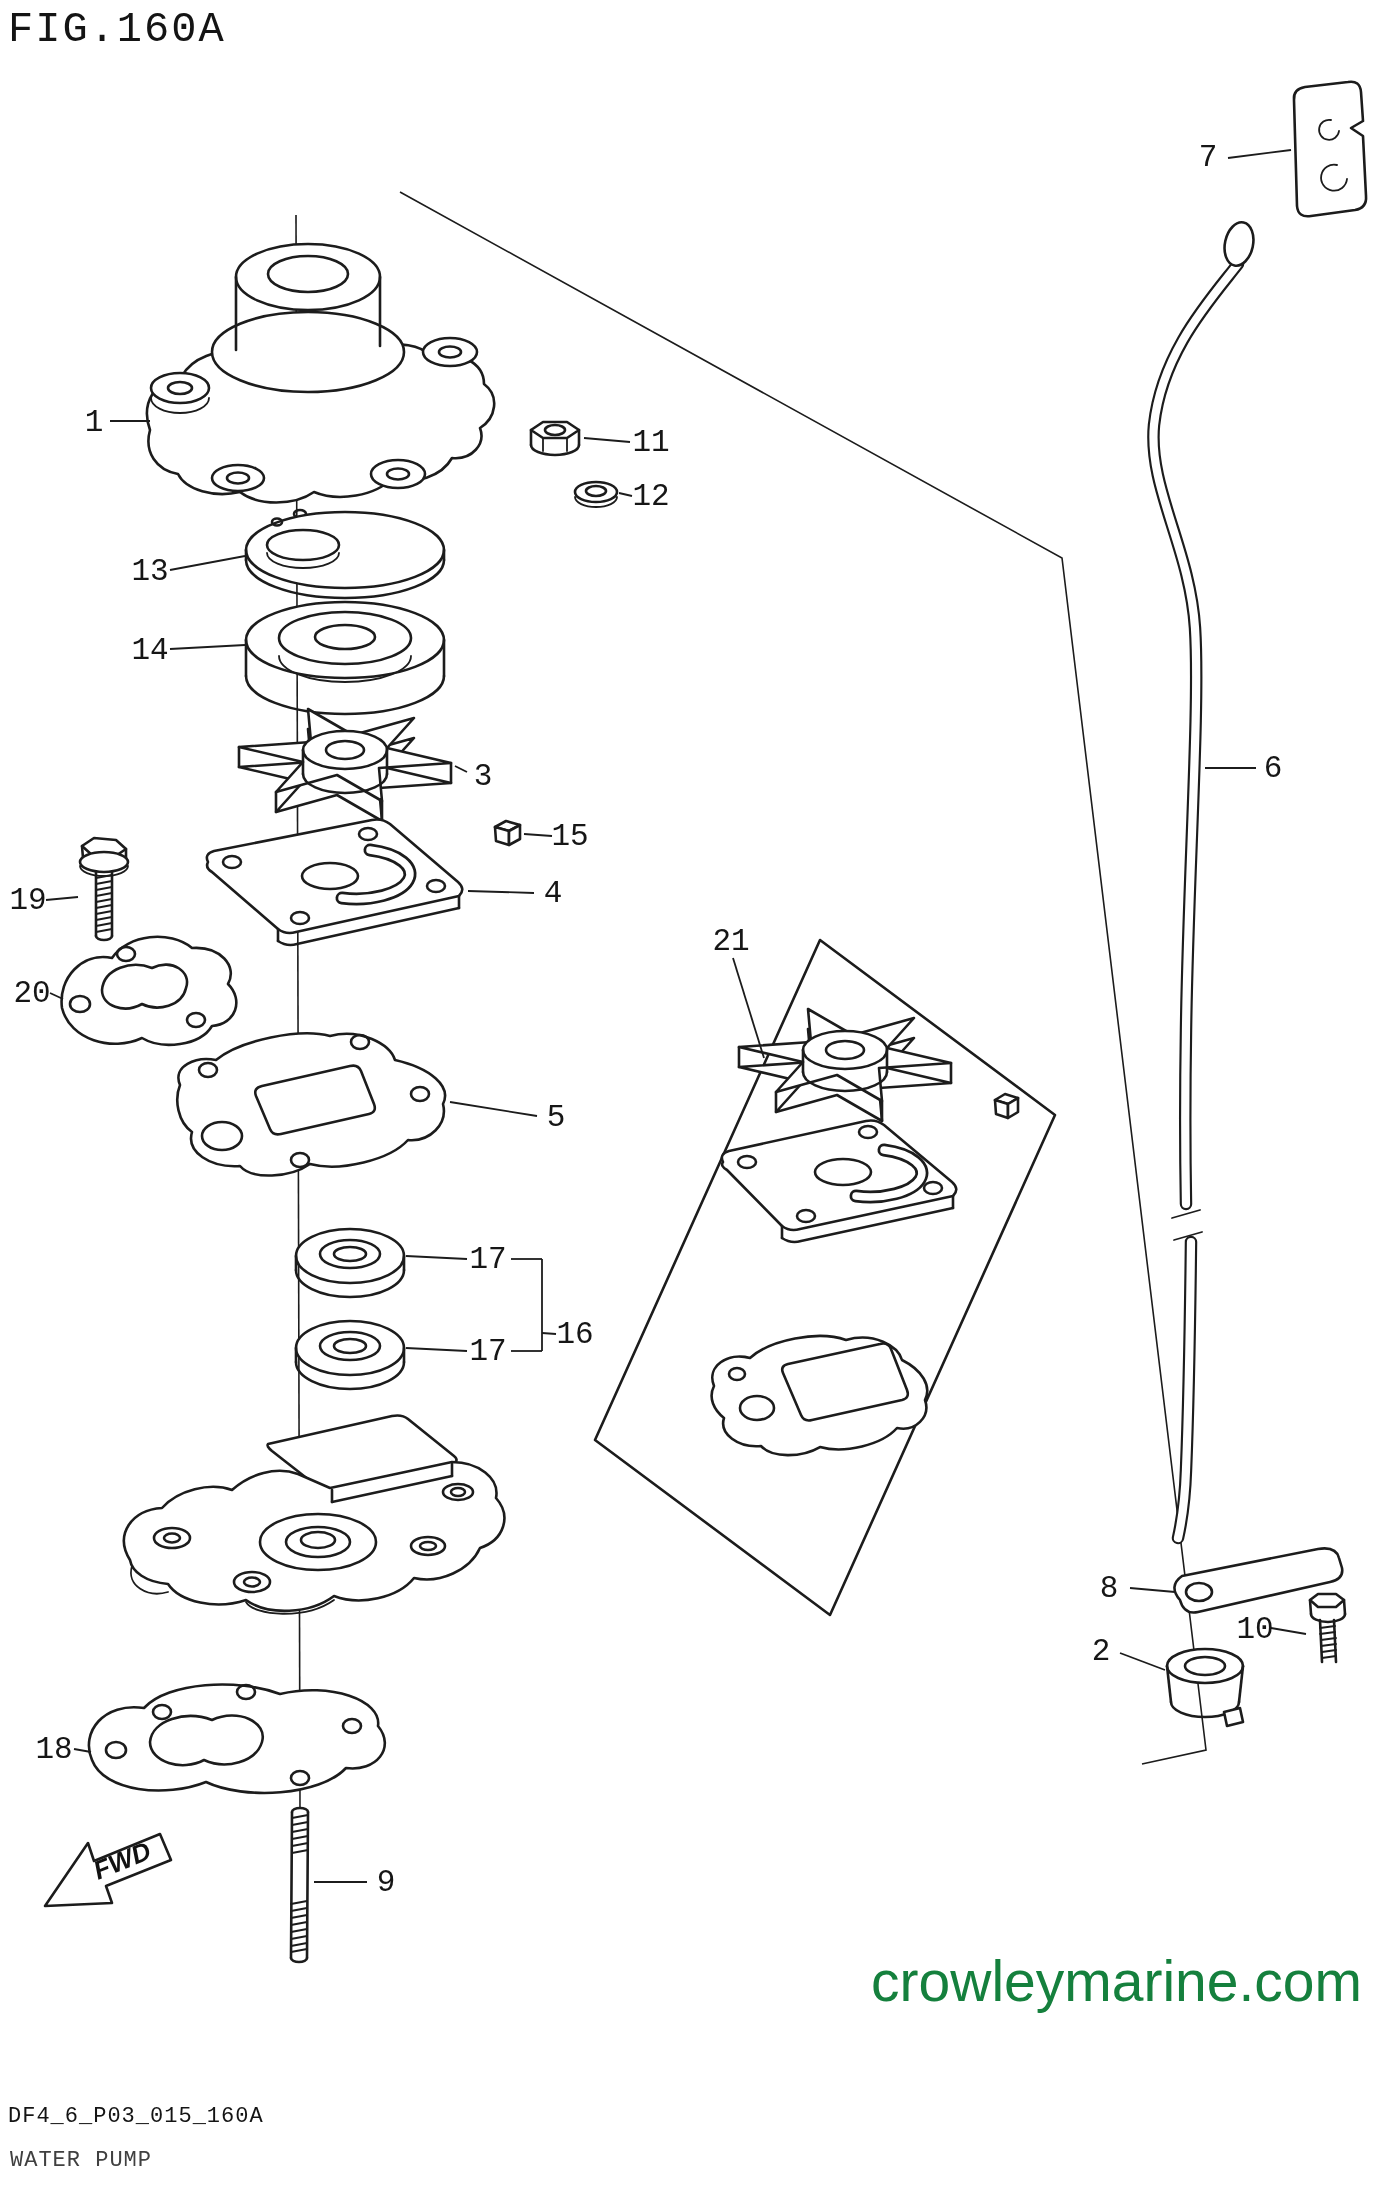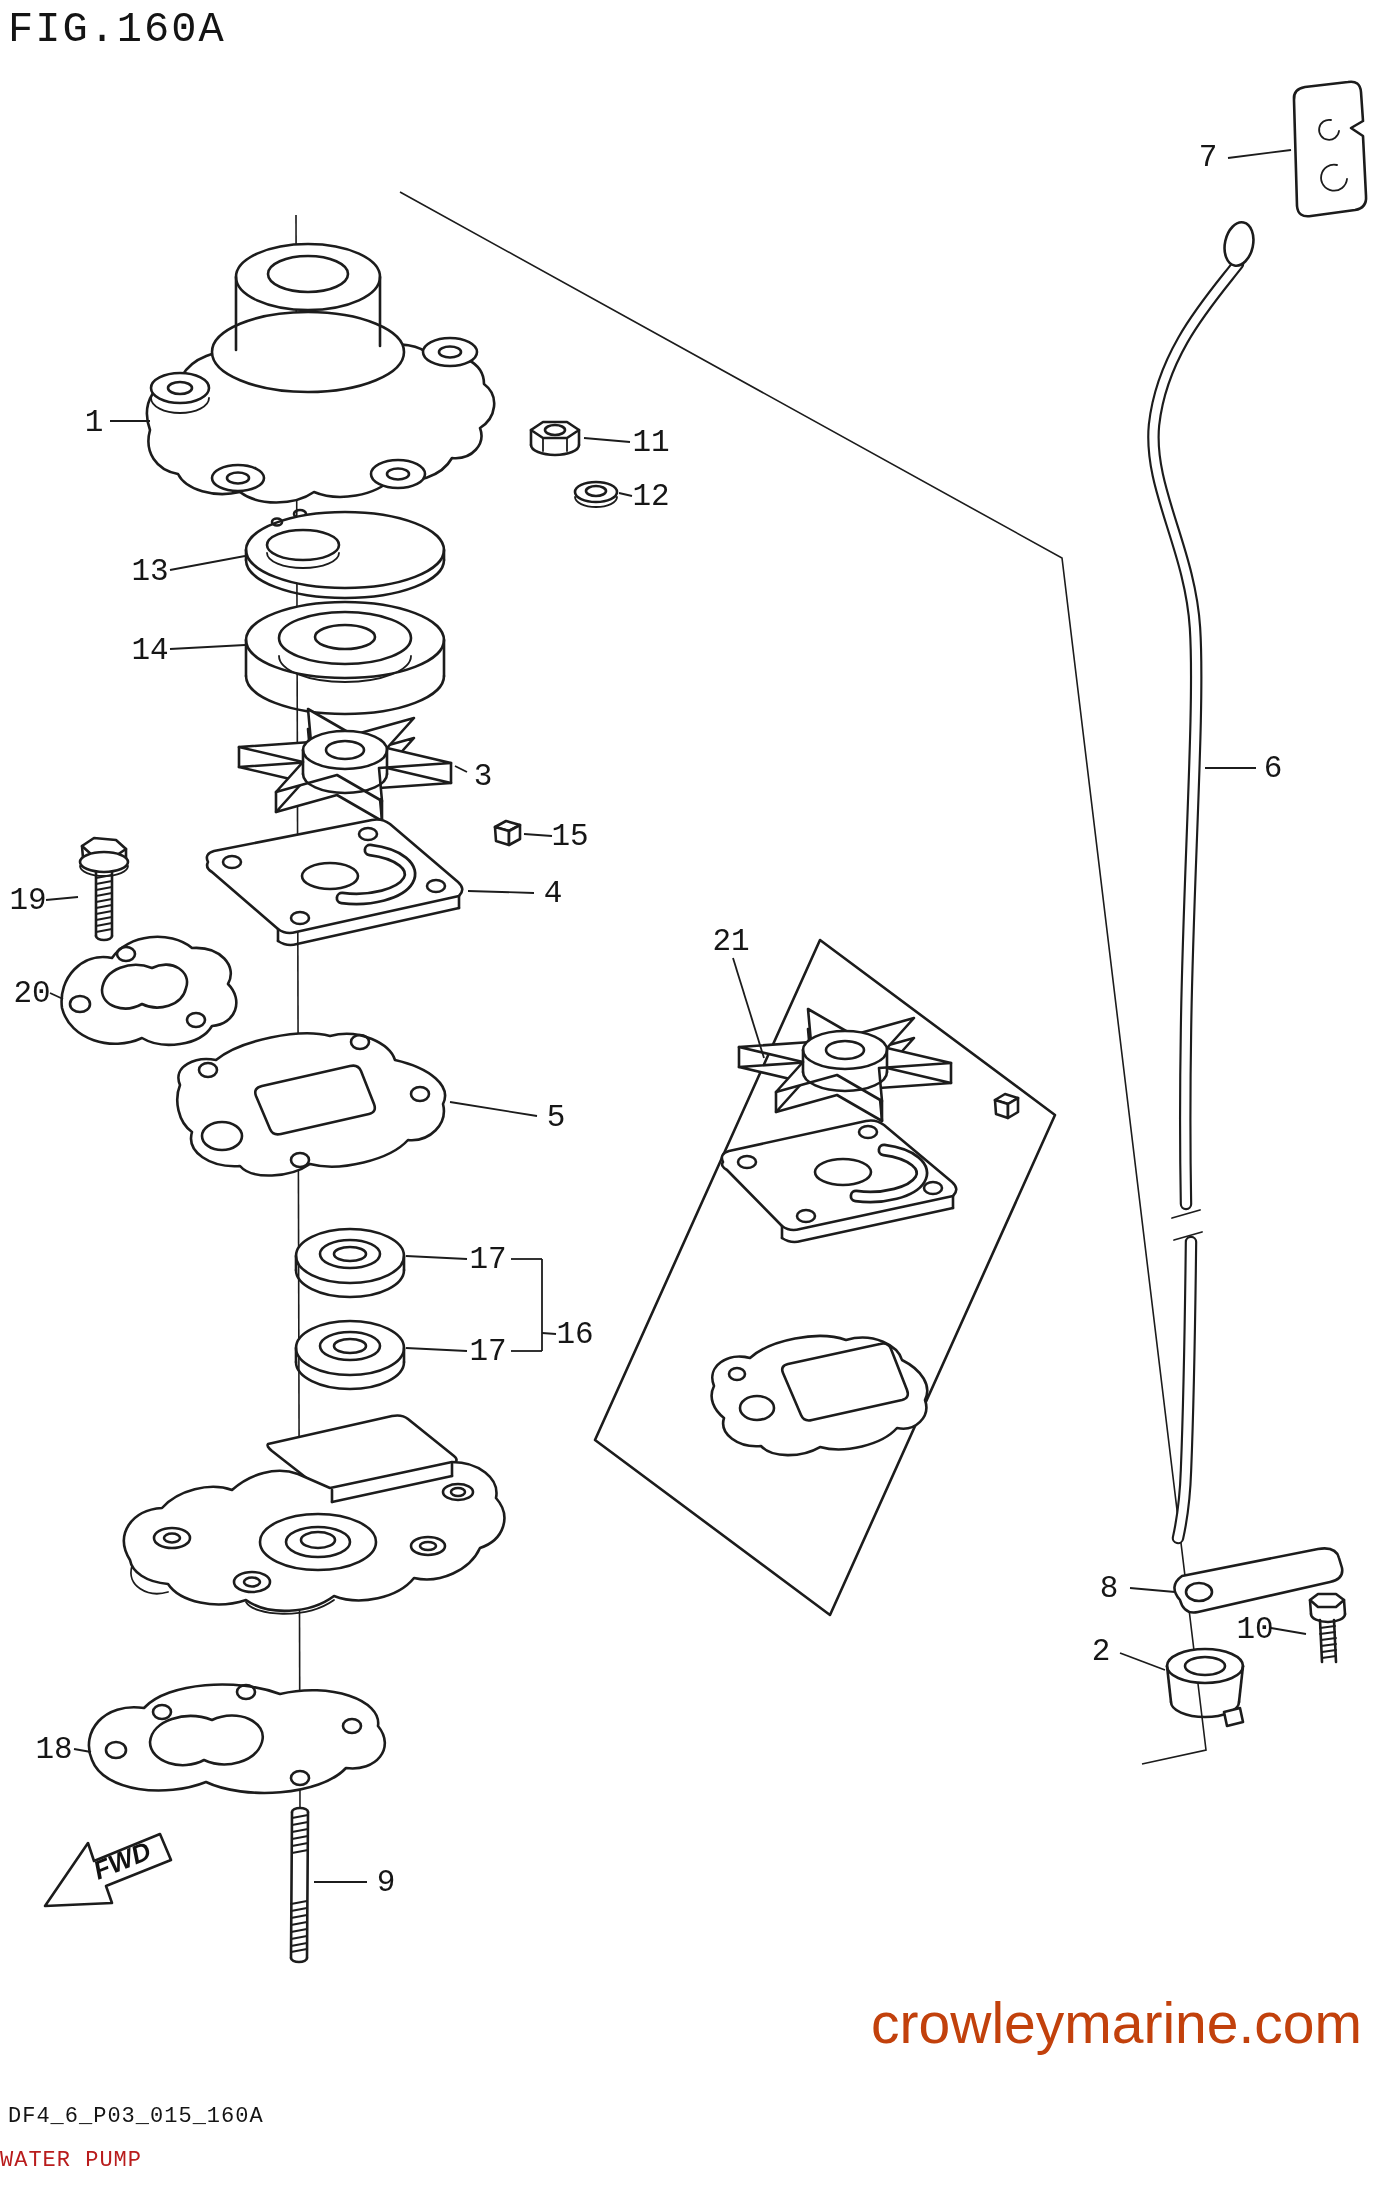--- a/index.html
+++ b/index.html
@@ -2,23 +2,23 @@
 <html><head>
 <meta charset="utf-8">
 <style>
   * { margin:0; padding:0; box-sizing:border-box; }
   html,body { background:#ffffff; }
   body { width:1384px; height:2185px; font-family:"Liberation Mono", monospace; }
   .page { position:relative; width:1384px; height:2185px; background:#fff; overflow:hidden; }
 
   .fig-title { position:absolute; left:8px; top:6px; font:normal 42px "Liberation Mono", monospace; color:#141414; letter-spacing:2px; }
   .watermark { position:absolute; left:72px; top:726px; font:normal 132px "Liberation Sans", sans-serif; color:rgba(0,0,0,0.075); white-space:nowrap; }
-  .website  { position:absolute; right:22px; top:1990px; font:normal 57px "Liberation Sans", sans-serif; color:#c2410c; }
+  .website  { position:absolute; right:22px; top:1948px; font:normal 57px "Liberation Sans", sans-serif; color:#15803d; }
   .fig-code { position:absolute; left:8px; top:2104px; font:normal 22px "Liberation Mono", monospace; color:#141414; letter-spacing:1px;text-align:center; }
-  .fig-name { position:absolute; left:0; top:2148px; font:normal 22px "Liberation Mono", monospace; color:#b91c1c; letter-spacing:1px; }
+  .fig-name { position:absolute; left:10px; top:2148px; font:normal 22px "Liberation Mono", monospace; color:#404040; letter-spacing:1px; }
 
   svg.diagram { position:absolute; left:0; top:0; }
   .s   { stroke:#1c1c1c; stroke-width:2.6; fill:none; stroke-linecap:round; stroke-linejoin:round; }
   .sf  { stroke:#1c1c1c; stroke-width:2.6; fill:#ffffff; stroke-linecap:round; stroke-linejoin:round; }
   .thin{ stroke:#1c1c1c; stroke-width:1.8; fill:none; stroke-linecap:round; }
   .cons{ stroke:#1c1c1c; stroke-width:1.6; fill:none; }
   .lead{ stroke:#1c1c1c; stroke-width:1.8; fill:none; }
   .tubeA{ stroke:#1c1c1c; stroke-width:12.5; fill:none; stroke-linecap:round; }
   .tubeB{ stroke:#ffffff; stroke-width:8.2;  fill:none; stroke-linecap:round; }
   .kidA { stroke:#1c1c1c; stroke-width:13; fill:none; stroke-linecap:round; }

